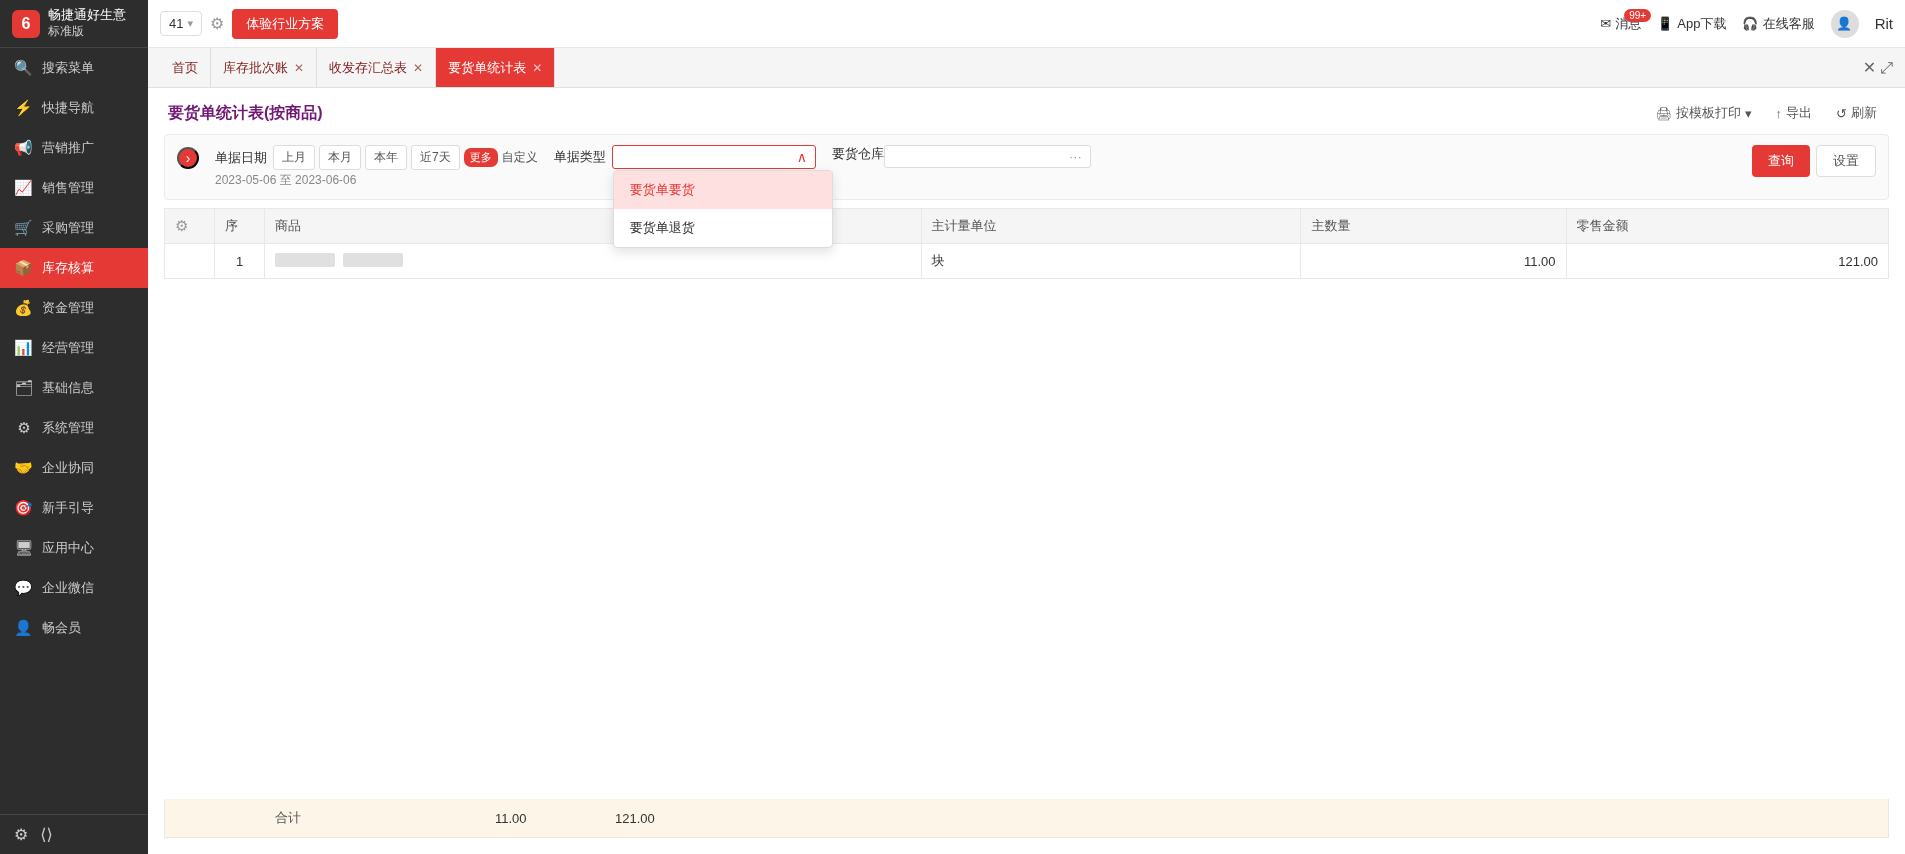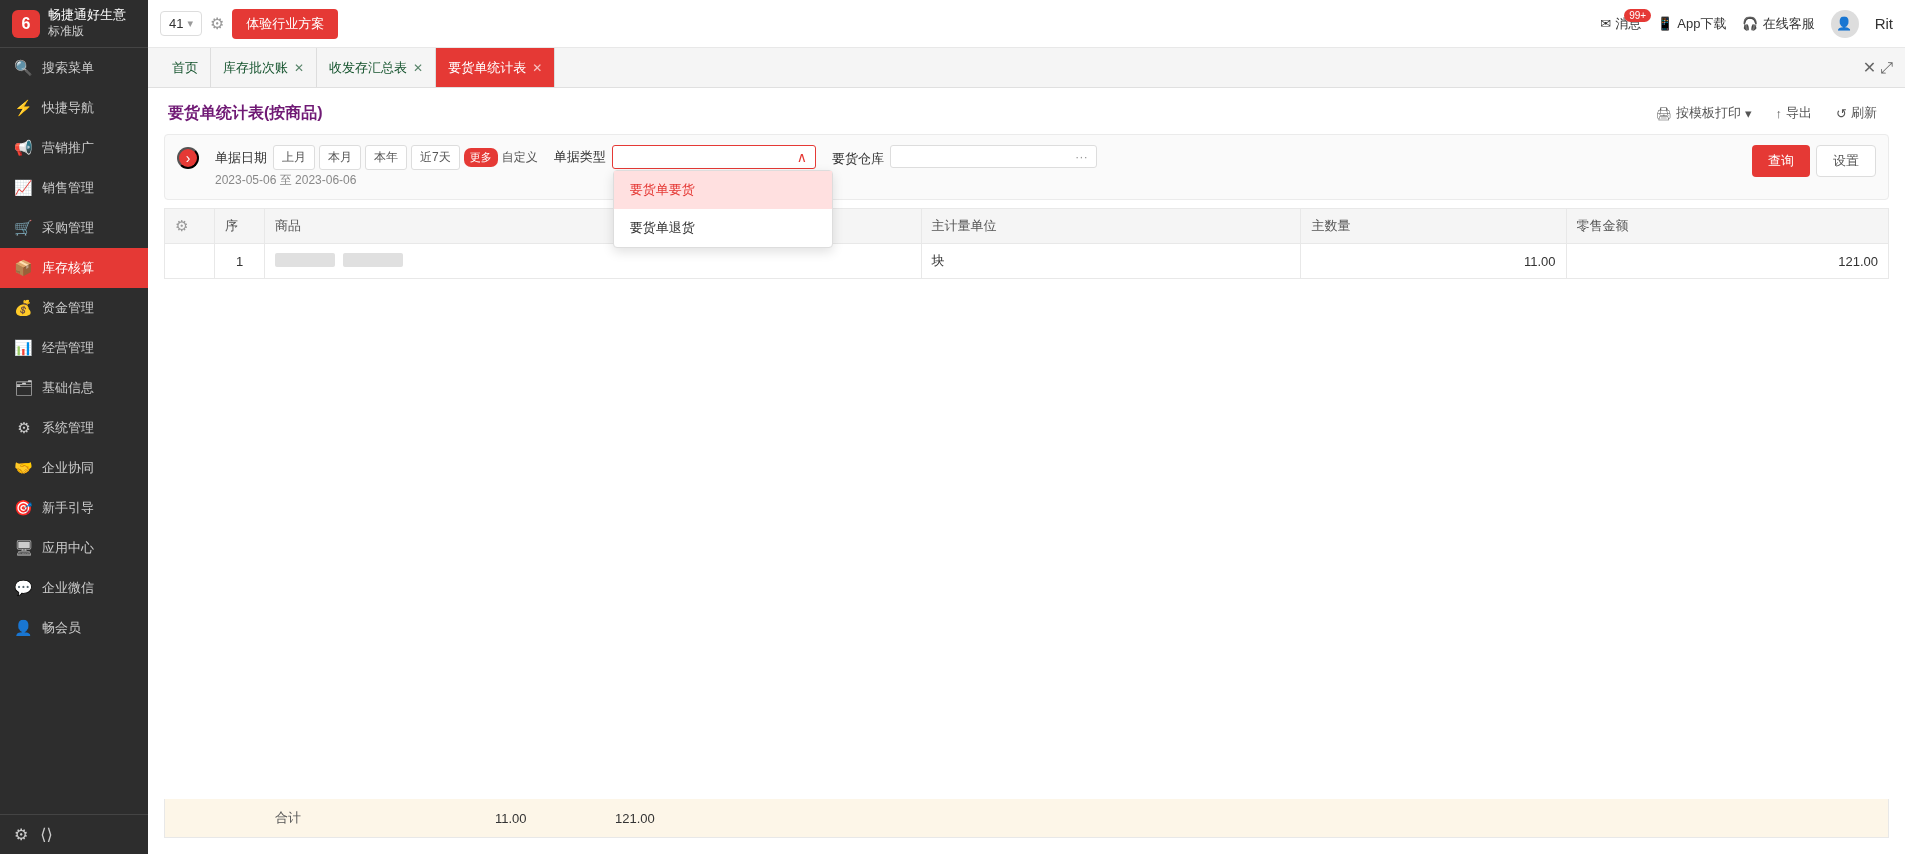--- a/index.html
+++ b/index.html
@@ -99,21 +99,21 @@
       border-bottom: 1px solid #e0e0e0;
       display: flex;
       align-items: center;
       padding: 0 12px;
       height: 40px;
       flex-shrink: 0;
     }
     .tab {
       display: flex; align-items: center;
       padding: 0 12px; height: 100%; cursor: pointer;
-      font-size: 13px; color: #14532d; border-right: 1px solid #ddd;
+      font-size: 13px; color: #7f1d1d; border-right: 1px solid #ddd;
       background: transparent; position: relative; gap: 6px;
     }
     .tab.active { background: #e53935; color: white; }
     .tab-close { font-size: 12px; cursor: pointer; opacity: 0.7; }
     .tabs-controls { margin-left: auto; display: flex; gap: 4px; }
     .tabs-control-btn { background: none; border: none; font-size: 16px; cursor: pointer; color: #666; }
 
     
     .page-content { flex: 1; overflow-y: auto; background: white; display: flex; flex-direction: column; }
 
@@ -165,21 +165,21 @@
     .filter-date-group { display: flex; flex-direction: column; }
     .filter-type-group { display: flex; align-items: center; gap: 6px; position: relative; }
     .filter-type-input-wrap {
       border: 1px solid #e53935; border-radius: 3px;
       display: flex; align-items: center;
       padding: 3px 8px; min-width: 200px;
       background: white; position: relative;
     }
     .filter-type-input { flex: 1; border: none; outline: none; font-size: 13px; color: #333; }
     .filter-type-arrow { color: #e53935; cursor: pointer; font-size: 14px; }
-    .filter-warehouse-group { display: flex; align-items: flex-end; gap: 6px; }
+    .filter-warehouse-group { display: flex; align-items: flex-start; }
     .filter-warehouse-input-wrap {
       border: 1px solid #ddd; border-radius: 3px;
       display: flex; align-items: center;
       padding: 3px 8px; min-width: 200px;
       background: white;
     }
     .filter-warehouse-input { flex: 1; border: none; outline: none; font-size: 13px; color: #333; }
     .filter-warehouse-dots { color: #999; cursor: pointer; }
     .filter-actions { margin-left: auto; display: flex; gap: 6px; }
     .btn-query { background: #e53935; color: white; border: none; border-radius: 4px; padding: 6px 16px; font-size: 13px; cursor: pointer; }

